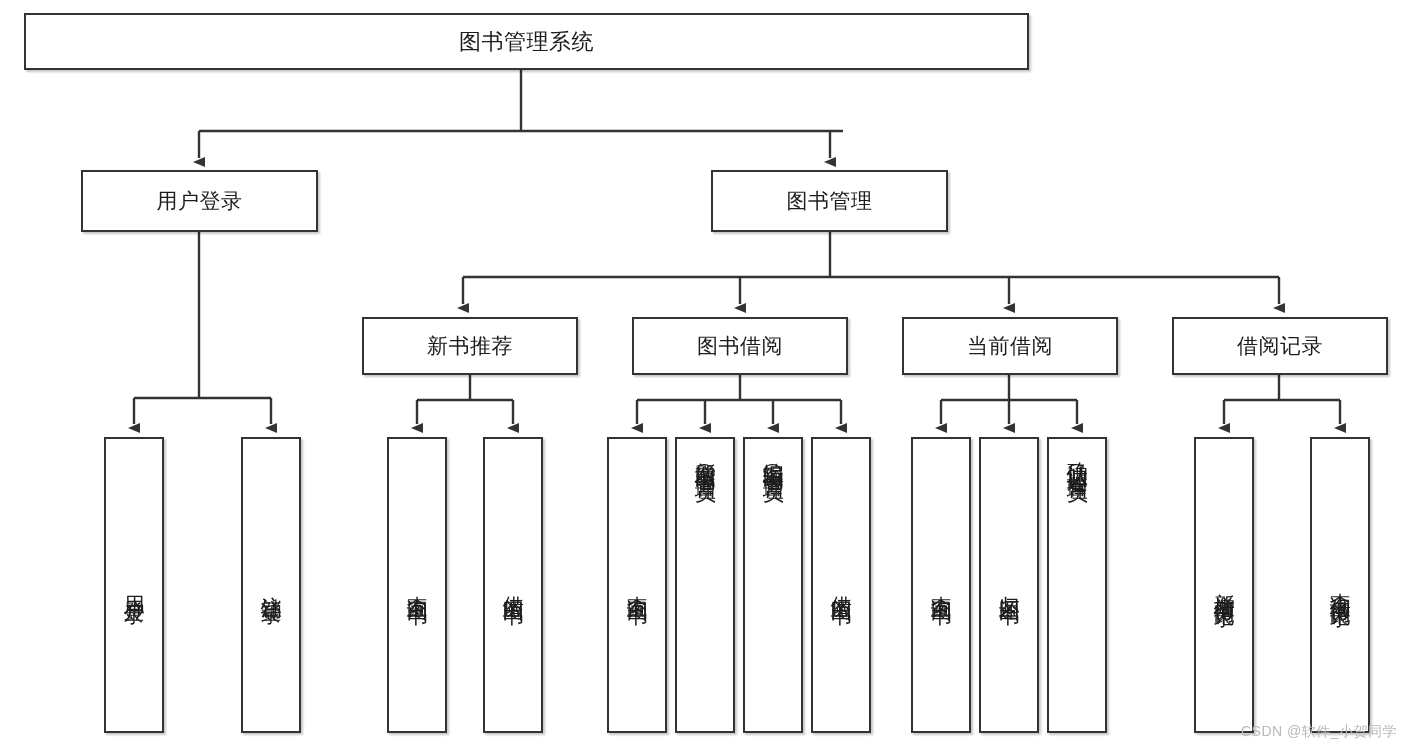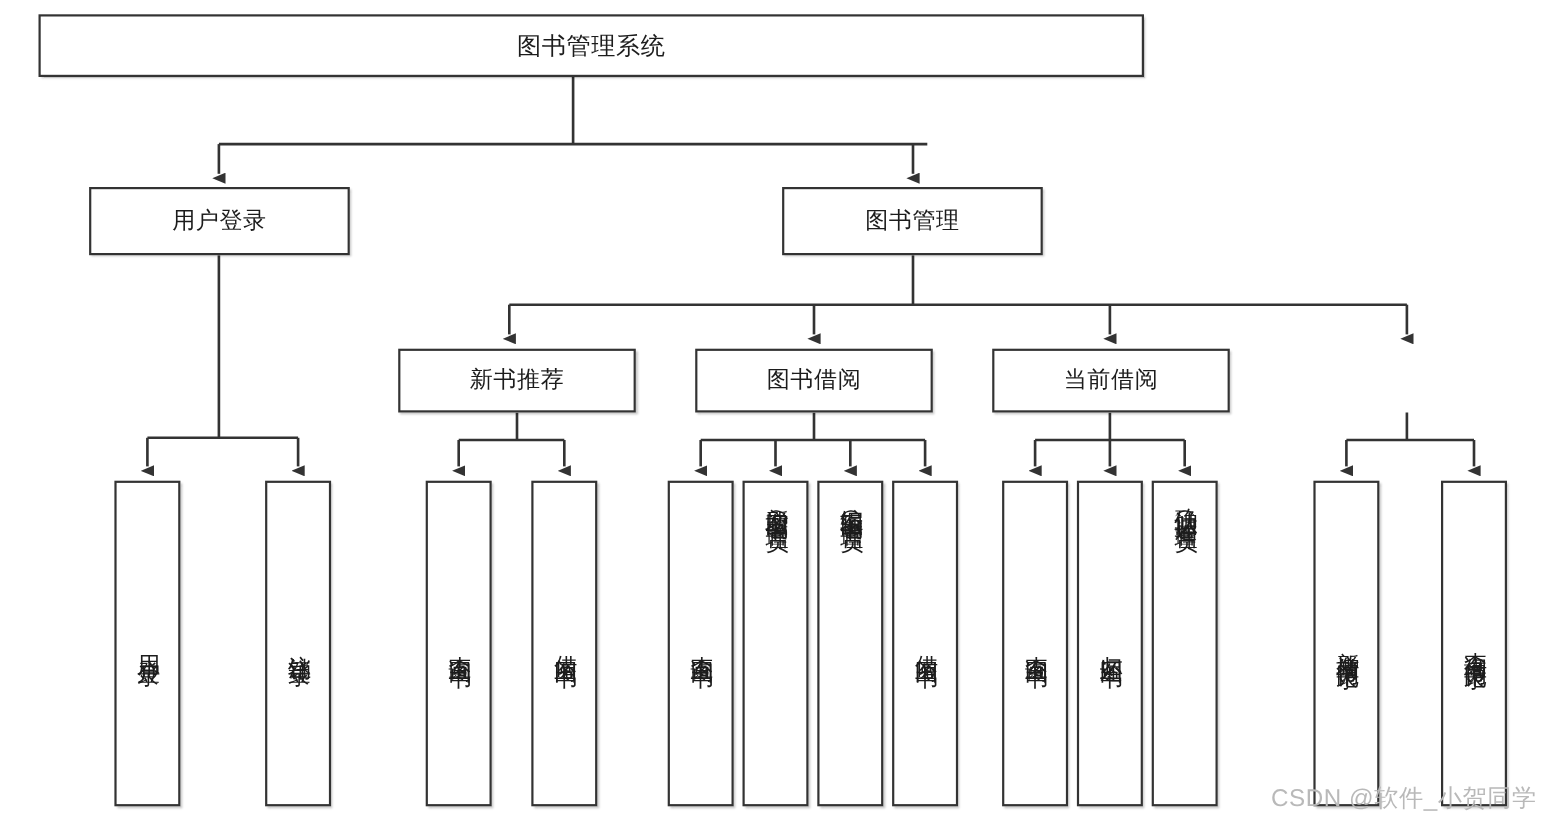--- a/index.html
+++ b/index.html
@@ -70,21 +70,21 @@
   .node.leaf.mid {
     align-items: center;
     padding-top: 0;
   }
 
   
   #watermark {
     position: absolute;
     right: 8px;
     bottom: 6px;
-    font-size: 22px;
+    font-size: 14px;
     color: #b9b9b9;
     letter-spacing: 0.5px;
     white-space: nowrap;
     z-index: 3;
     user-select: none;
   }
 </style>
 </head>
 <body>
 
@@ -133,21 +133,21 @@
       <path d="M1009,400 L1009,424" marker-end="url(#arrow)"></path>
       <path d="M1077,400 L1077,424" marker-end="url(#arrow)"></path>
 
       <path d="M1279,375 L1279,400"></path>
       <path d="M1224,400 L1340,400"></path>
       <path d="M1224,400 L1224,424" marker-end="url(#arrow)"></path>
       <path d="M1340,400 L1340,424" marker-end="url(#arrow)"></path>
     </g>
   </svg>
 
-  <div class="node root" style="left:35px; top:13px; width:1005px; height:57px;">
+  <div class="node root" style="left:24px; top:13px; width:1005px; height:57px;">
     <span class="label">图书管理系统</span>
   </div>
 
   <div class="node" style="left:81px; top:170px; width:237px; height:62px;">
     <span class="label">用户登录</span>
   </div>
 
   <div class="node" style="left:362px; top:317px; width:216px; height:58px;">
     <span class="label">新书推荐</span>
   </div>
@@ -157,20 +157,23 @@
   </div>
 
   <div class="node" style="left:632px; top:317px; width:216px; height:58px;">
     <span class="label">图书借阅</span>
   </div>
 
   <div class="node" style="left:902px; top:317px; width:216px; height:58px;">
     <span class="label">当前借阅</span>
   </div>
 
+  <div class="node" style="left:1172px; top:317px; width:216px; height:58px;">
+    <span class="label">借阅记录</span>
+  </div>
 
   <div class="node leaf mid" style="left:104px; top:437px; width:60px; height:296px;">
     <span class="label">用户登录</span>
   </div>
 
   <div class="node leaf mid" style="left:241px; top:437px; width:60px; height:296px;">
     <span class="label">注销登录</span>
   </div>
 
   <div class="node leaf mid" style="left:387px; top:437px; width:60px; height:296px;">

